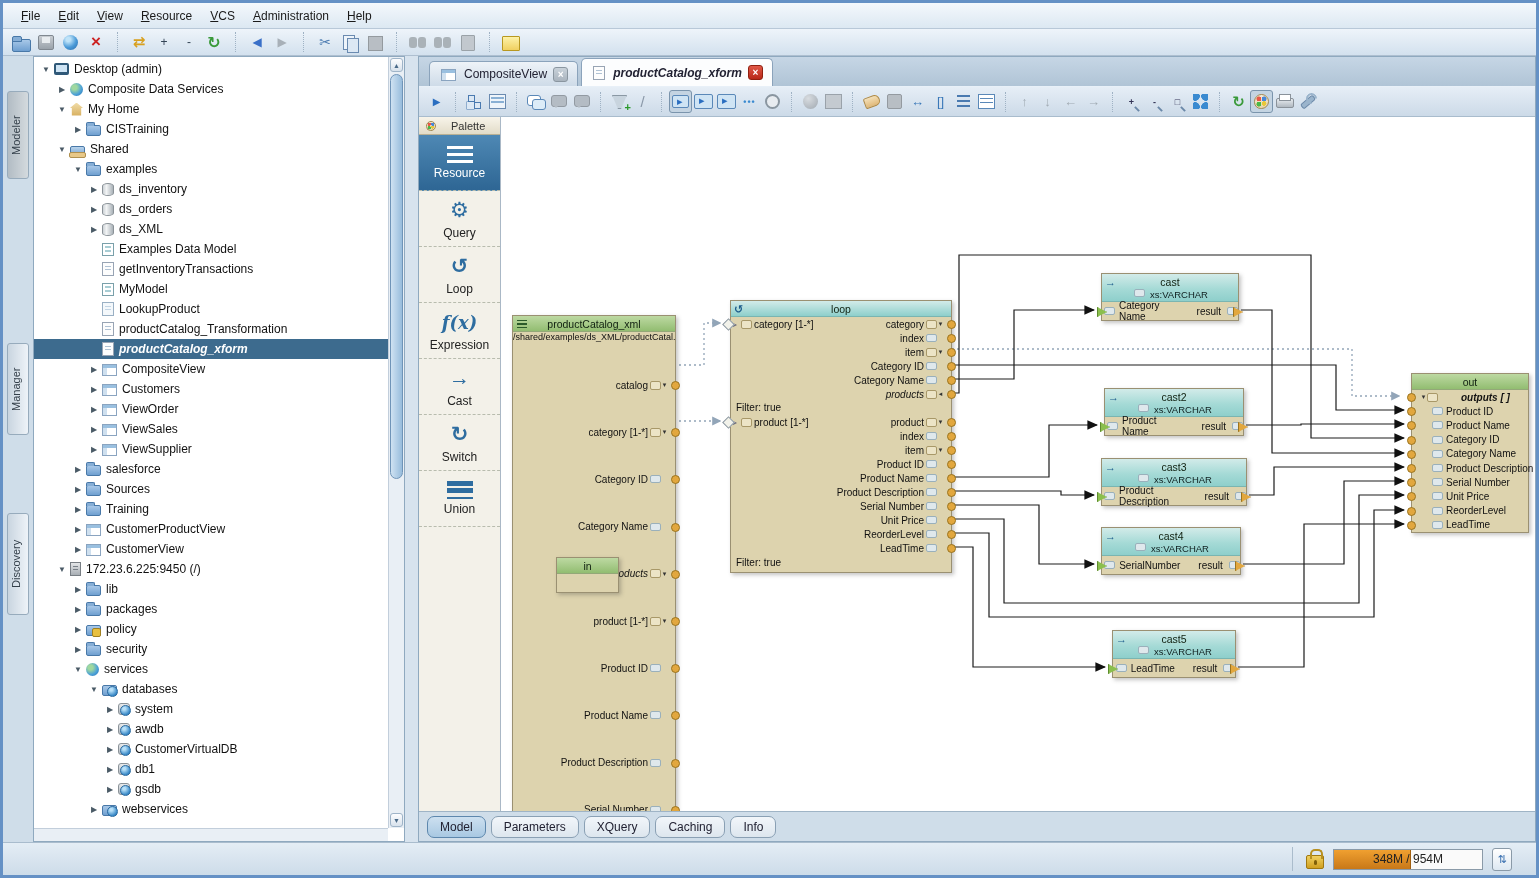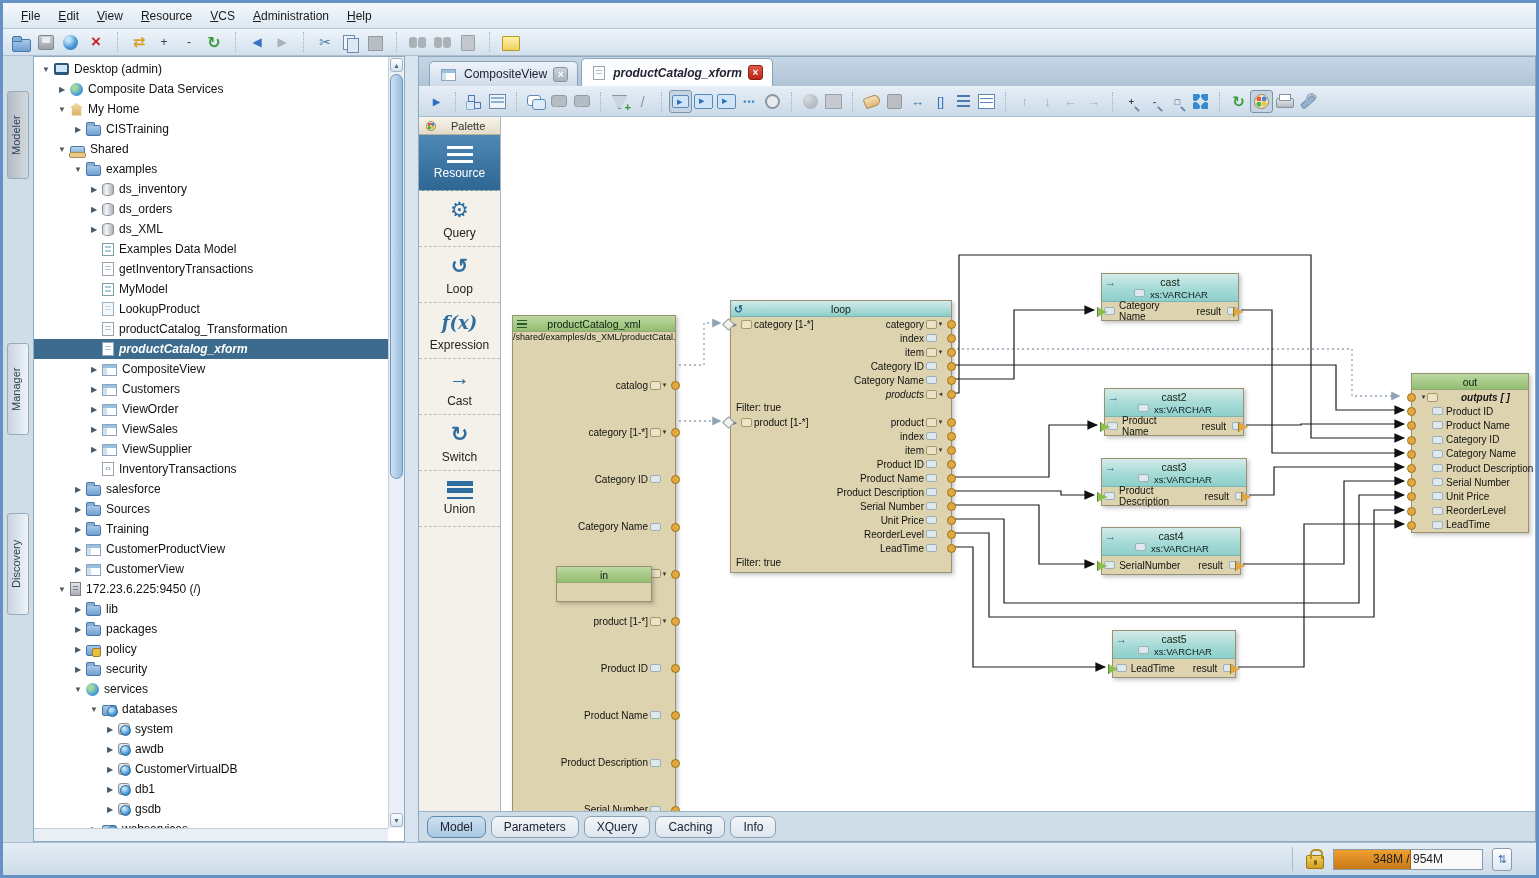--- a/index.html
+++ b/index.html
@@ -174,21 +174,21 @@
 
   .xmlbox{left:11px;top:198px;width:164px;}
   .xrow{height:14.2px;display:flex;align-items:center;justify-content:flex-end;padding-right:7px;font-size:10px;color:#111;position:relative;white-space:nowrap;margin-top:33px;}
   .xrow::after{content:"";position:absolute;right:-5px;top:50%;margin-top:-4px;width:7px;height:7px;border-radius:50%;background:#e2a73e;border:1px solid #9a7420;}
   .it .flabel{font-style:italic;}
   .chip{display:inline-block;margin-left:2px;flex:none;}
   .chip.tc{width:11px;height:8px;background:#dfe8ec;border:1px solid #9ab0bb;border-radius:2px;}
   .chip.nico{width:11px;height:9px;background:#ece4c6;border:1px solid #a89868;border-radius:2px;}
   .caret{font-size:7px;color:#333;width:7px;text-align:center;flex:none;}
 
-  .inbox{left:55px;top:449px;width:96px;height:36px;}
+  .inbox{left:55px;top:440px;width:63px;height:36px;}
   .ibody{height:18px;}
 
   .loopbox{left:229px;top:183px;width:222px;height:273px;}
   .lbody{position:relative;height:256px;}
   .lrow{height:14px;display:flex;align-items:center;justify-content:flex-end;padding-right:7px;font-size:10px;color:#111;position:relative;white-space:nowrap;}
   .lrow::after{content:"";position:absolute;right:-5px;top:50%;margin-top:-4px;width:7px;height:7px;border-radius:50%;background:#e2a73e;border:1px solid #9a7420;}
   .lrow.blank::after{display:none;}
   .linrow{position:absolute;left:2px;display:flex;align-items:center;gap:2px;font-size:10px;color:#111;height:14px;}
   .linrow::before{content:"";position:absolute;left:-9px;top:3px;width:7px;height:7px;background:#f2f2ea;border:1px solid #8a96a0;transform:rotate(45deg);}
   .linrow .chev{font-size:8px;color:#667;}
@@ -375,25 +375,20 @@
       </div>
         <div class="trow l3">
         <span class="arr">▶</span>
         <i class="ic ic-view"></i>
         <span class="tlabel">ViewSales</span>
       </div>
         <div class="trow l3">
         <span class="arr">▶</span>
         <i class="ic ic-view"></i>
         <span class="tlabel">ViewSupplier</span>
-      </div>
-        <div class="trow l3">
-        <span class="arr"></span>
-        <i class="ic ic-xml"></i>
-        <span class="tlabel">InventoryTransactions</span>
       </div>
         <div class="trow l2">
         <span class="arr">▶</span>
         <i class="ic ic-folder"></i>
         <span class="tlabel">salesforce</span>
       </div>
         <div class="trow l2">
         <span class="arr">▶</span>
         <i class="ic ic-folder"></i>
         <span class="tlabel">Sources</span>

